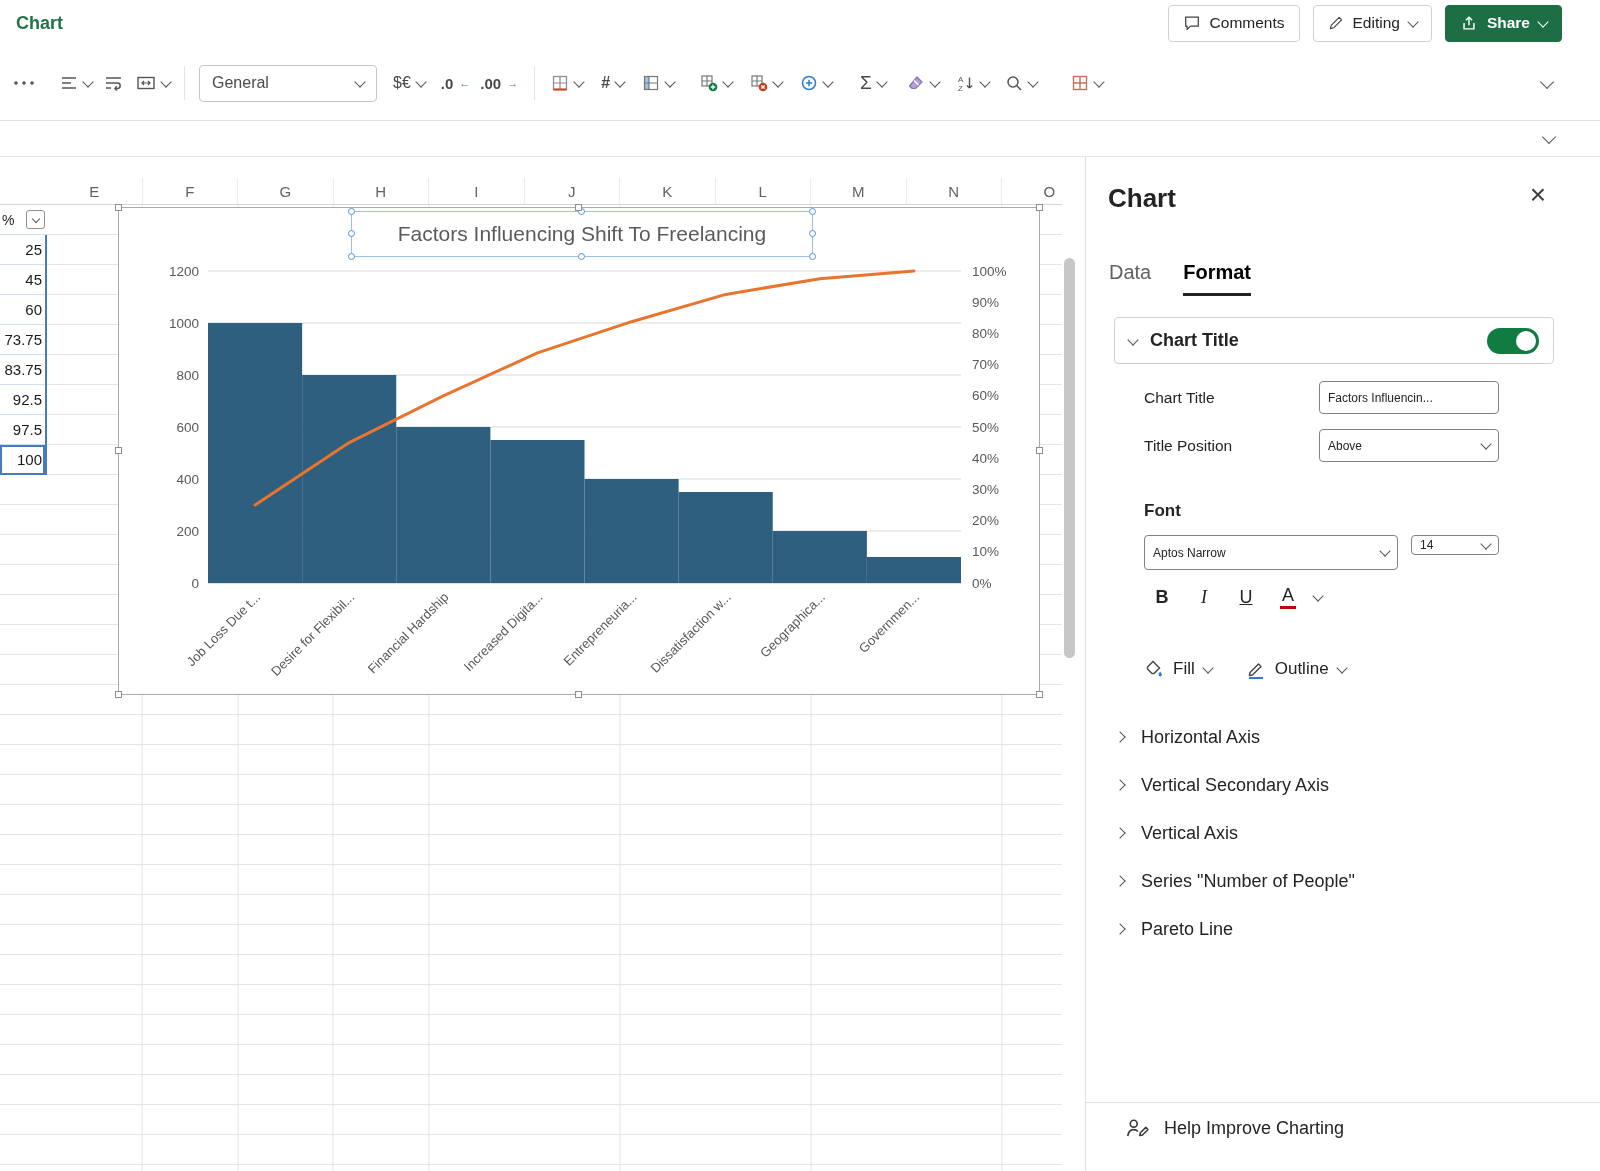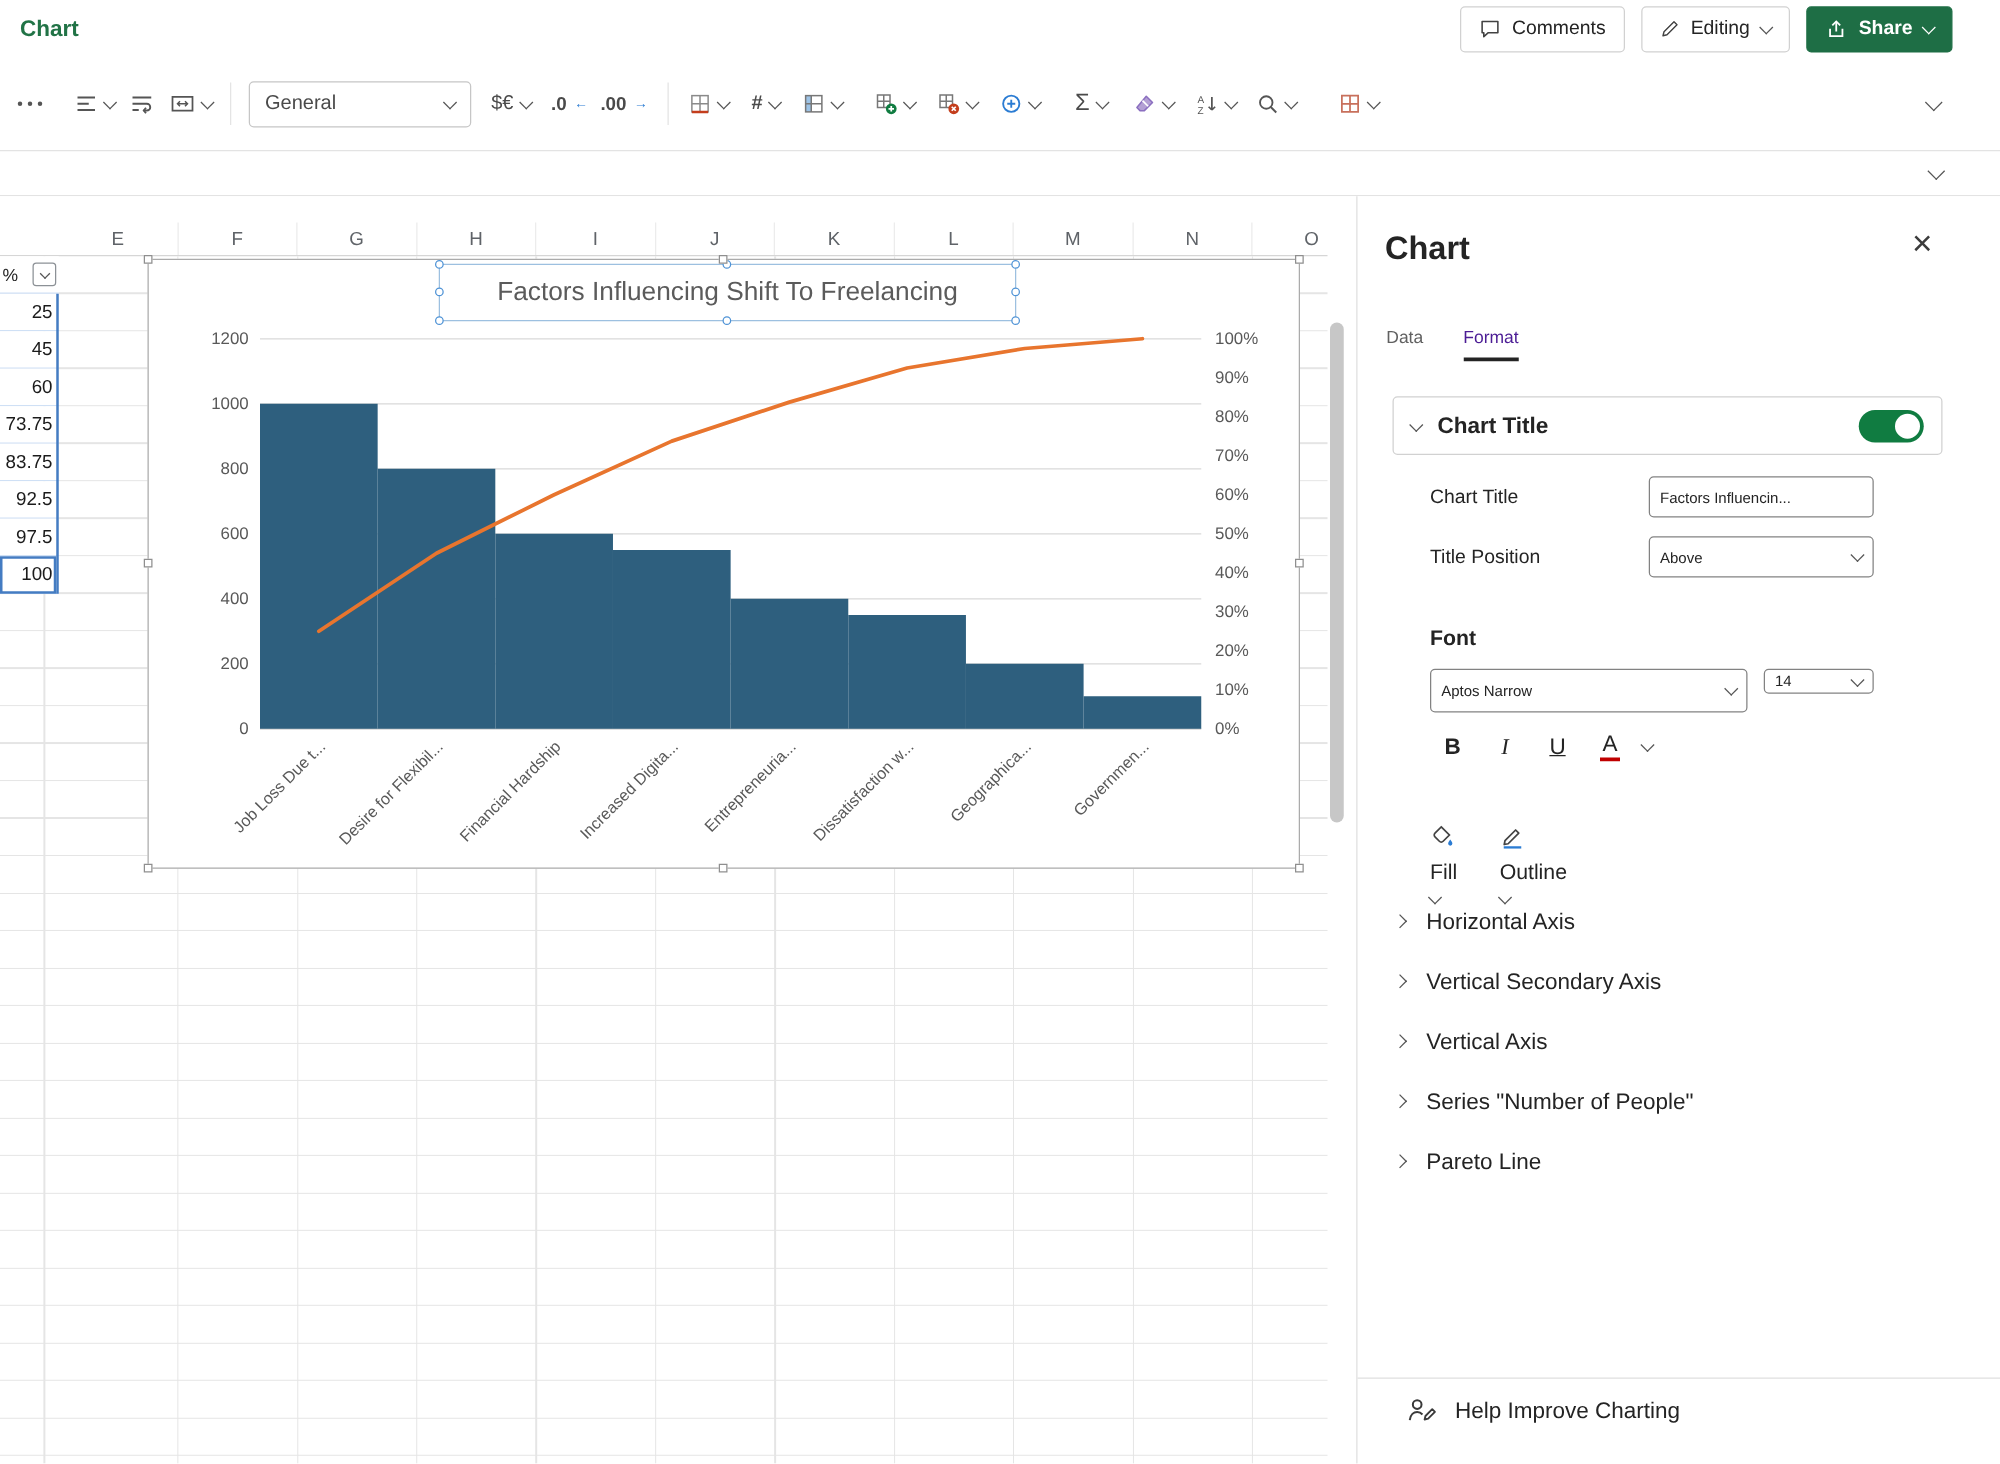--- a/index.html
+++ b/index.html
@@ -66,23 +66,23 @@
   .tth.tl{left:-4px;top:-4px;} .tth.tm{left:50%;margin-left:-4px;top:-4px;} .tth.tr{right:-4px;top:-4px;}
   .tth.ml{left:-4px;top:50%;margin-top:-4px;} .tth.mr{right:-4px;top:50%;margin-top:-4px;}
   .tth.bl{left:-4px;bottom:-4px;} .tth.bm{left:50%;margin-left:-4px;bottom:-4px;} .tth.br{right:-4px;bottom:-4px;}
 
   #vscroll{position:absolute;left:1064px;top:101px;width:11px;height:400px;background:#c7c7c7;border-radius:6px;}
 
   
   #panel{position:absolute;left:1085px;top:157px;width:515px;height:1014px;border-left:1px solid #e0e0e0;background:#fff;box-sizing:border-box;}
   .panel-title{position:absolute;left:22px;top:26px;font-size:26px;font-weight:600;color:#242424;}
   .panel-close{position:absolute;right:54px;top:24px;font-size:28px;color:#3c3c3c;line-height:1;}
-  .panel-tabs{position:absolute;left:23px;top:104px;display:flex;gap:32px;font-size:14px;}
+  .panel-tabs{position:absolute;left:23px;top:104px;display:flex;gap:32px;font-size:20px;}
   .tab{padding-bottom:9px;color:#616161;}
-  .tab.active{color:#4c1d95;font-weight:400;border-bottom:3px solid #242424;}
+  .tab.active{color:#000000;font-weight:700;border-bottom:3px solid #242424;}
   .ct-card{position:absolute;left:28px;top:160px;width:440px;height:47px;border:1px solid #d1d1d1;border-radius:4px;display:flex;align-items:center;padding:0 14px;gap:13px;box-sizing:border-box;}
   .ct-card .label{font-size:18px;font-weight:600;}
   .toggle{width:52px;height:26px;border-radius:13px;position:relative;flex:none;box-sizing:border-box;}
   .toggle.on{background:#107c41;}
   .toggle.on i{position:absolute;right:3px;top:3px;width:20px;height:20px;border-radius:50%;background:#fff;}
   .toggle.off{background:#fff;border:1px solid #5f5f5f;}
   .toggle.off i{position:absolute;left:3px;top:3px;width:18px;height:18px;border-radius:50%;background:#5f5f5f;}
   .ml-auto{margin-left:auto;}
   .flabel{position:absolute;left:58px;font-size:15.5px;color:#242424;}
   .fctrl{position:absolute;left:233px;width:180px;height:33px;border:1px solid #828282;border-radius:4px;display:flex;align-items:center;padding:0 8px;font-size:12px;color:#242424;background:#fff;box-sizing:border-box;gap:6px;}
@@ -92,21 +92,21 @@
   .fam-select{left:58px;top:378px;width:254px;height:35px;}
   .size-select{left:325px;top:378px;width:88px;height:20px;}
   .fmt-row{position:absolute;left:60px;top:424px;display:flex;align-items:center;gap:10px;}
   .fmt-btn{width:32px;height:32px;display:flex;align-items:center;justify-content:center;font-size:18px;border-radius:4px;color:#242424;}
   .fmt-b{font-weight:800;}
   .fmt-i{font-style:italic;font-family:"Liberation Serif",serif;}
   .fmt-u{text-decoration:underline;}
   .fmt-a{display:flex;flex-direction:column;align-items:center;line-height:1;}
   .fmt-a .bar{width:16px;height:3px;background:#c00000;margin-top:2px;}
   .fo-row{position:absolute;left:58px;top:502px;display:flex;align-items:center;gap:34px;font-size:17px;}
-  .fo-item{display:flex;align-items:flex-start;gap:9px;flex-direction:column;}
+  .fo-item{display:flex;align-items:center;gap:9px;}
   #panel-sections{position:absolute;left:0;right:0;top:556px;}
   .sect{height:48px;display:flex;align-items:center;padding:0 60px 0 30px;font-size:18px;color:#242424;gap:17px;box-sizing:border-box;}
   .panel-divider{position:absolute;left:0;right:0;top:945px;height:1px;background:#e0e0e0;}
   .help-row{position:absolute;left:38px;top:958px;display:flex;align-items:center;gap:14px;font-size:18px;color:#242424;}
   svg.ic{display:block;flex:none;}
 </style>
 </head>
 <body>
 
 <div id="app">

